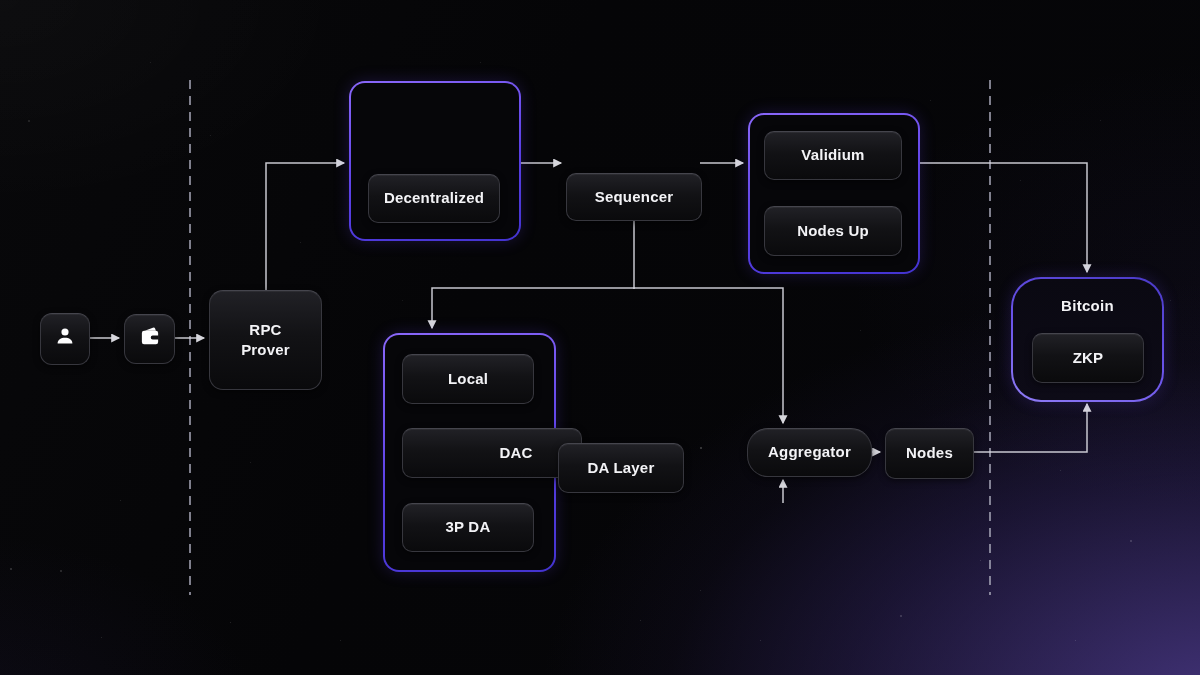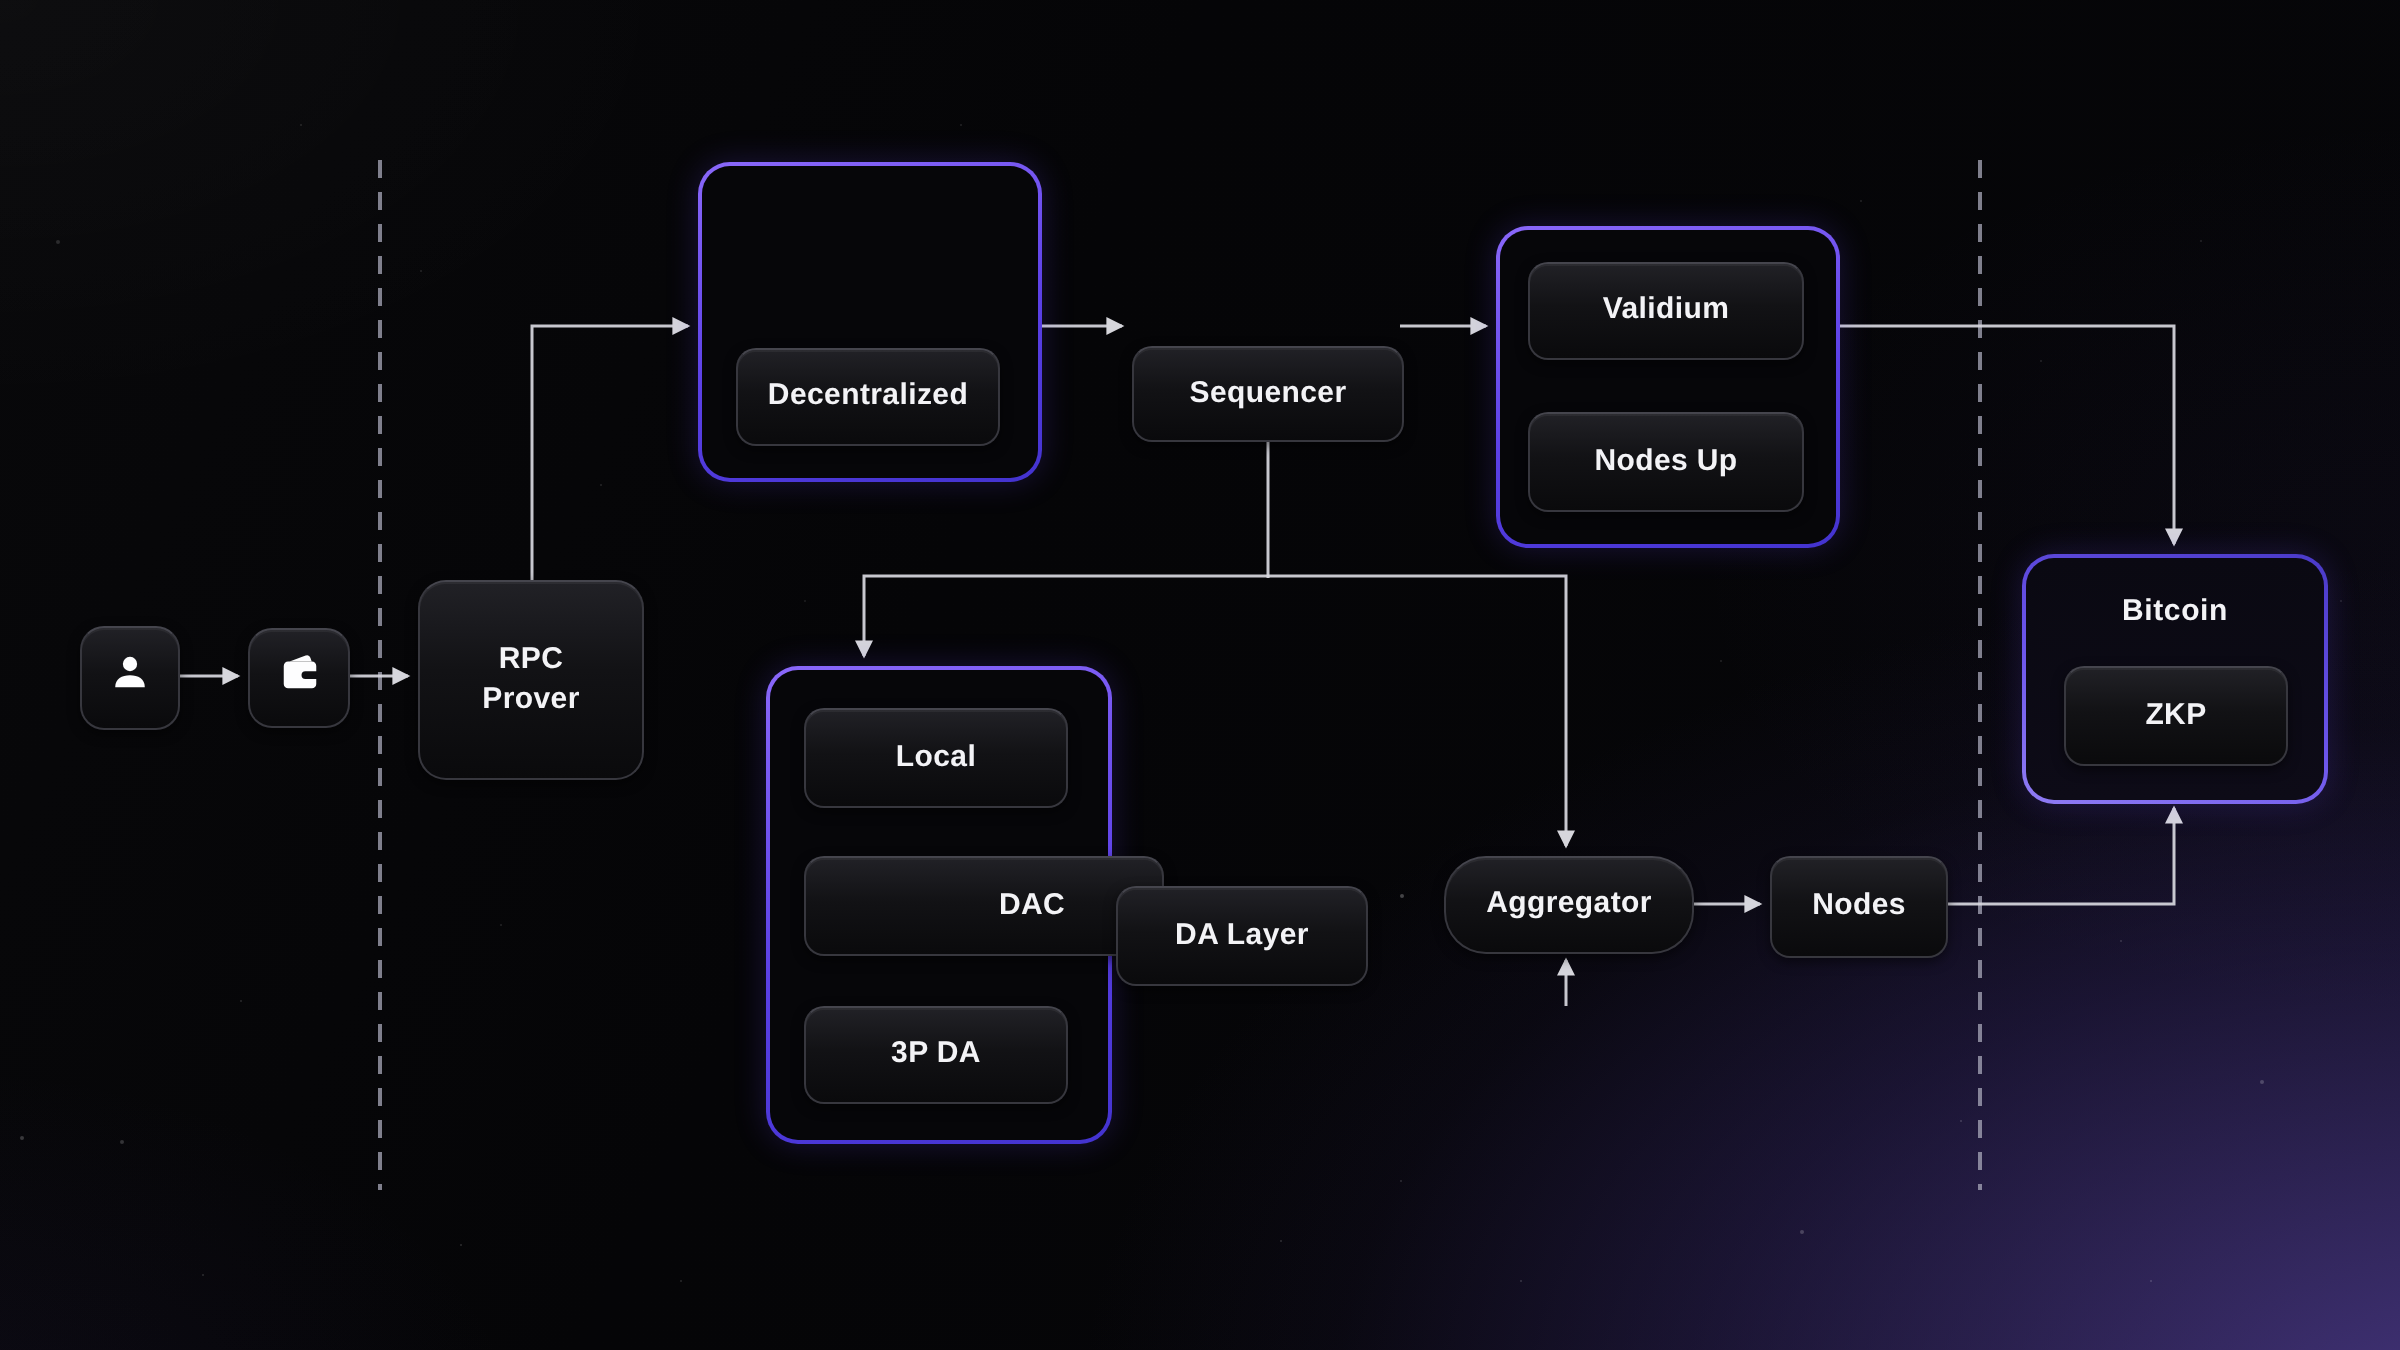--- a/index.html
+++ b/index.html
@@ -29,20 +29,21 @@
   .icon-node svg{width:26px;height:26px;fill:#fdfdfe;}
   .group{
     position:absolute;border:2px solid transparent;border-radius:16px;
     background:linear-gradient(#060609,#060609) padding-box,
                linear-gradient(165deg,#8a68fa 0%,#5b40e6 55%,#4333cf 100%) border-box;
     box-shadow:0 0 16px rgba(100,70,230,.22);
   }
   .group-bitcoin{
     background:linear-gradient(180deg,#0a0912,#0d0b17) padding-box,
                linear-gradient(200deg,#4a3ac8 0%,#6b54ea 55%,#8f7cf4 100%) border-box;
+    border-radius:30px;
   }
   .group-title{
     position:absolute;left:0;right:0;top:18px;text-align:center;
     color:#f3f3f6;font-weight:700;font-size:15px;letter-spacing:.3px;
   }
   #edge-layer{position:absolute;left:0;top:0;width:1200px;height:675px;pointer-events:none;}
   #star-layer{position:absolute;left:0;top:0;width:1200px;height:675px;pointer-events:none;}
   .star{position:absolute;background:#fff;border-radius:50%;}
 </style>
 </head>
@@ -158,21 +159,21 @@
     </div>
     <div class="node" style="left:17px;top:168px;width:130px;height:47px;">
       <span>3P DA</span>
     </div>
   </div>
 
   <div class="node" style="left:558px;top:443px;width:124px;height:48px;">
     <span>DA Layer</span>
   </div>
 
-  <div class="node" style="left:722px;top:428px;width:123px;height:47px;border-radius:21px;">
+  <div class="node" style="left:747px;top:428px;width:123px;height:47px;border-radius:21px;">
     <span>Aggregator</span>
   </div>
 
 
   <div class="node" style="left:885px;top:428px;width:87px;height:49px;">
     <span>Nodes</span>
   </div>
 
   <div class="group group-bitcoin" style="left:1011px;top:277px;width:149px;height:121px;">
     <div class="group-title">Bitcoin</div>

